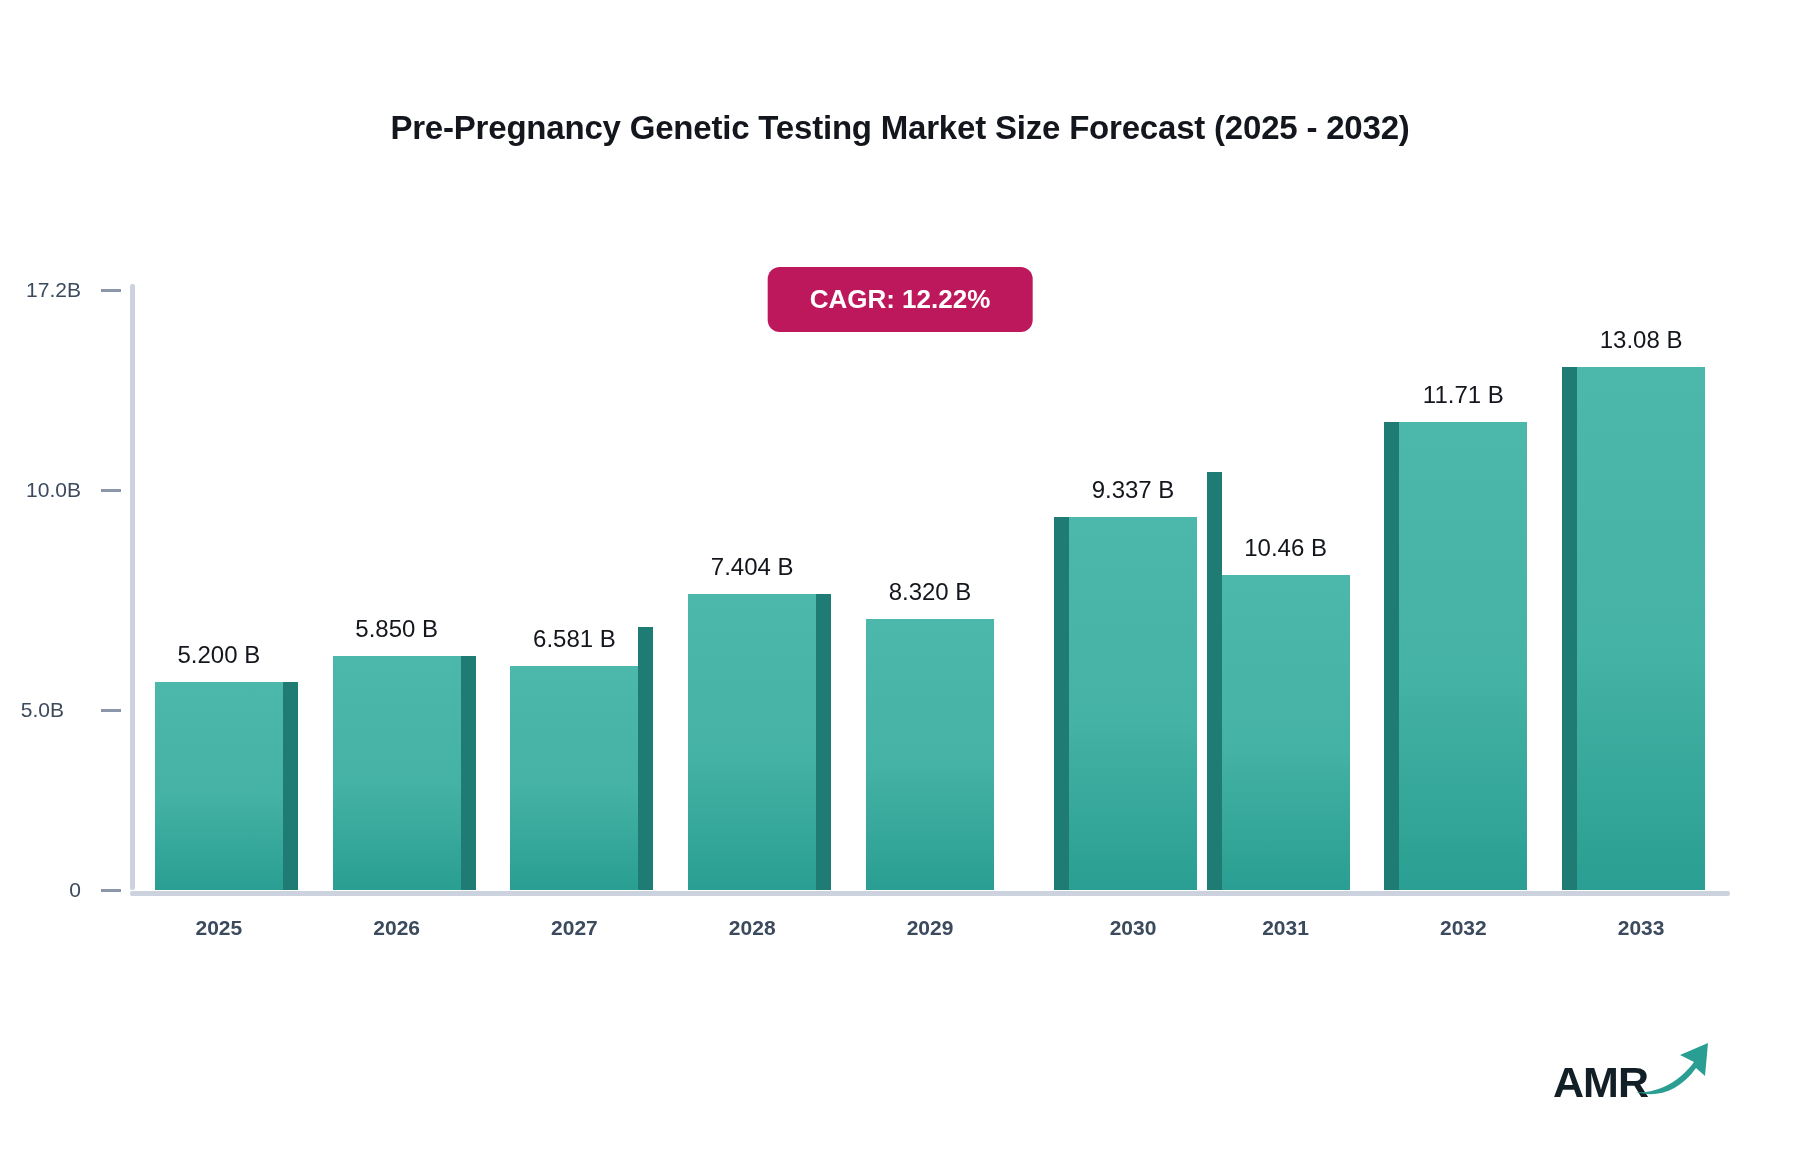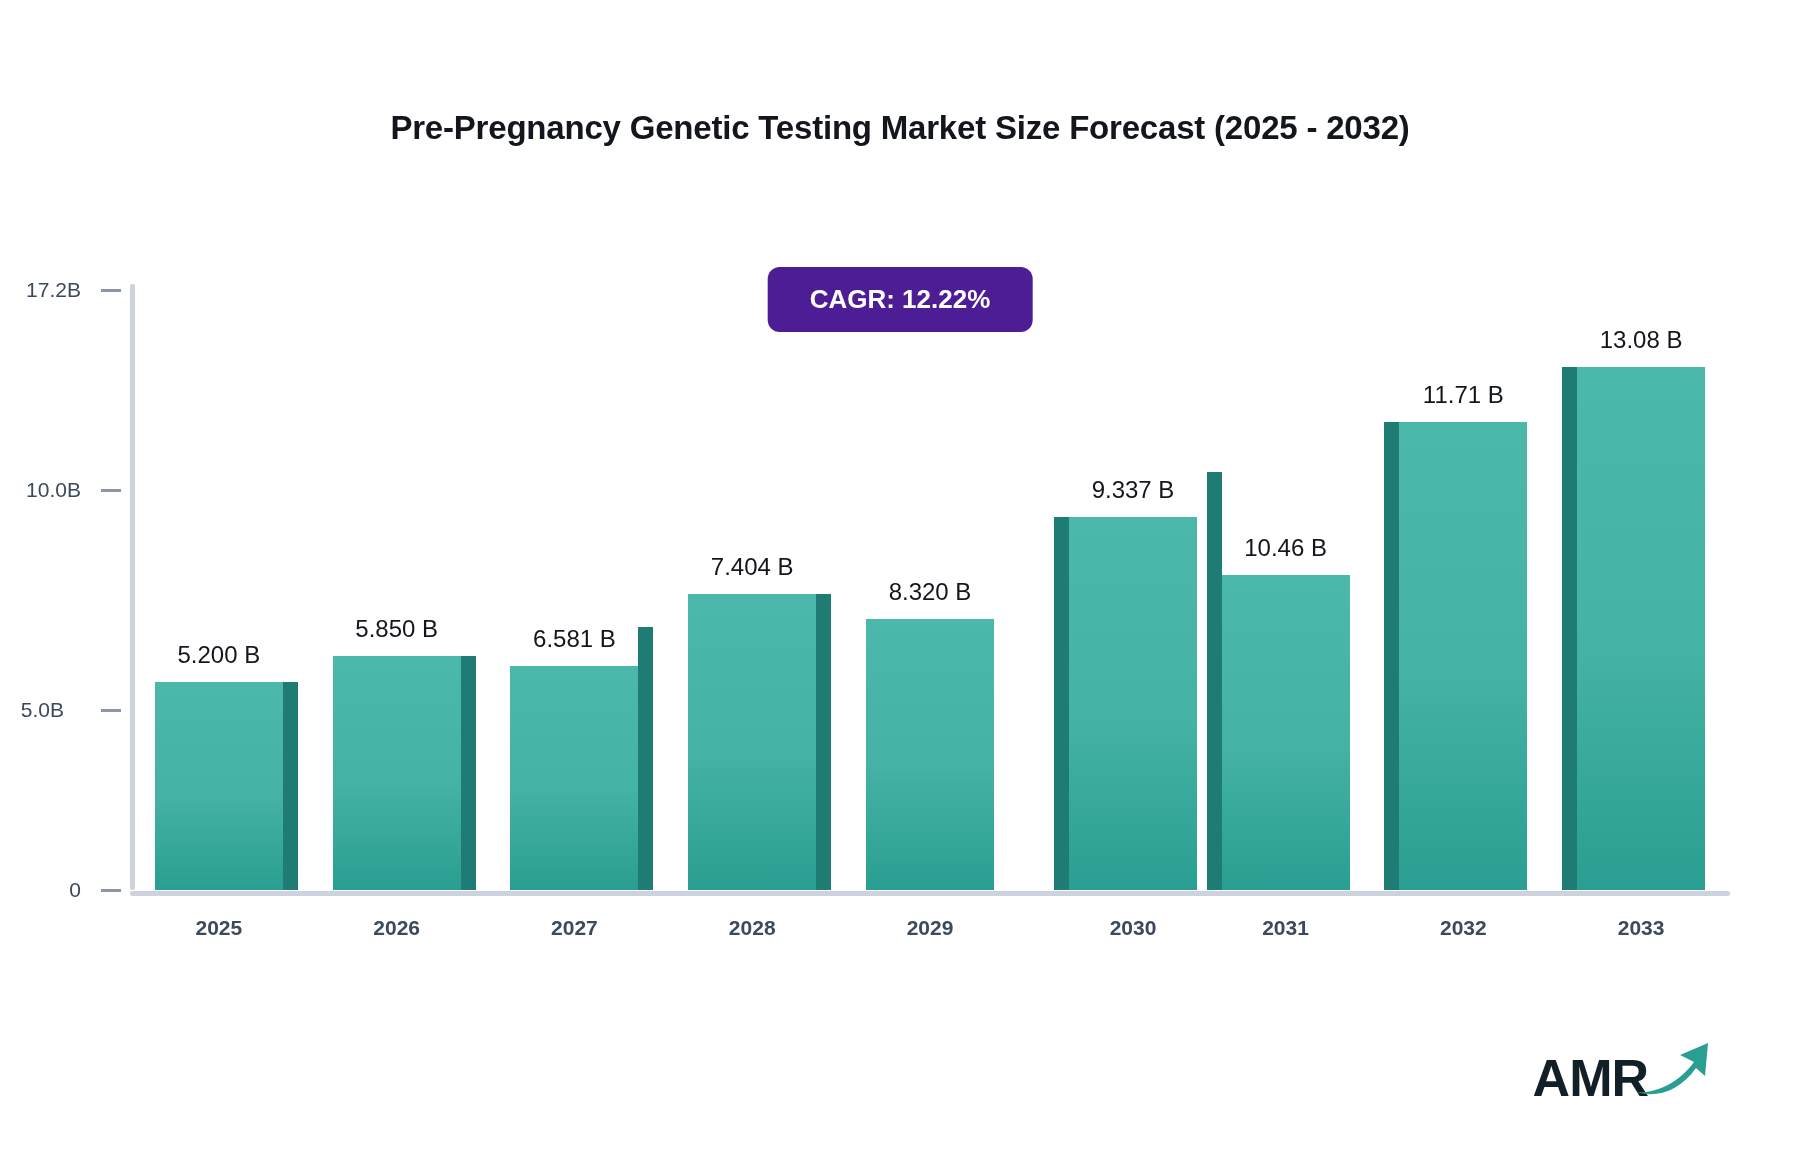--- a/index.html
+++ b/index.html
@@ -34,21 +34,21 @@
     font-weight: bold;
     color: #3c4a5e;
   }
 
   
   #cagr-badge {
     position: absolute;
     top: 267px;
     left: 50%;
     transform: translateX(-50%);
-    background: #4c1d95;
+    background: #be185d;
     color: #ffffff;
     font-size: 26px;
     font-weight: bold;
     padding: 17px 42px;
     border-radius: 12px;
     white-space: nowrap;
   }
 
   
   #plot {
@@ -154,21 +154,21 @@
 
   
   #logo {
     position: absolute;
     right: 88px;
     bottom: 52px;
     display: flex;
     align-items: flex-end;
   }
   #logo-text {
-    font-size: 52px;
+    font-size: 43px;
     font-weight: bold;
     color: #121f26;
     letter-spacing: -1px;
     line-height: 1;
   }
   #logo-arrow { margin-left: -14px; margin-bottom: 2px; }
 </style>
 </head>
 <body>
 

